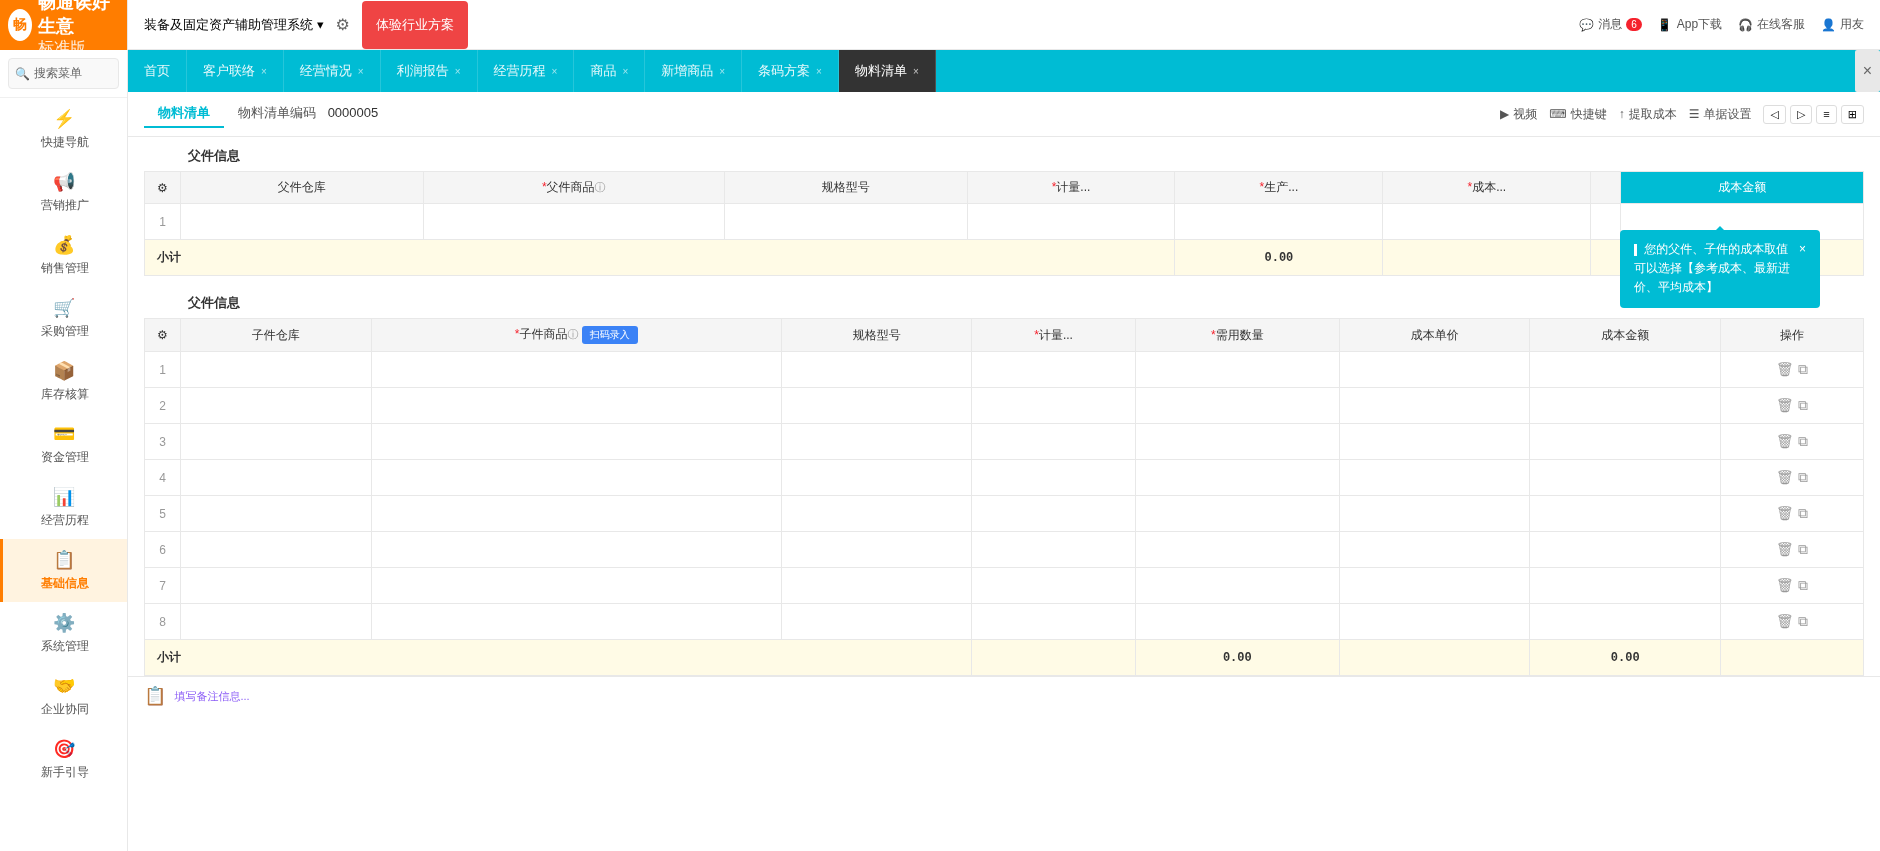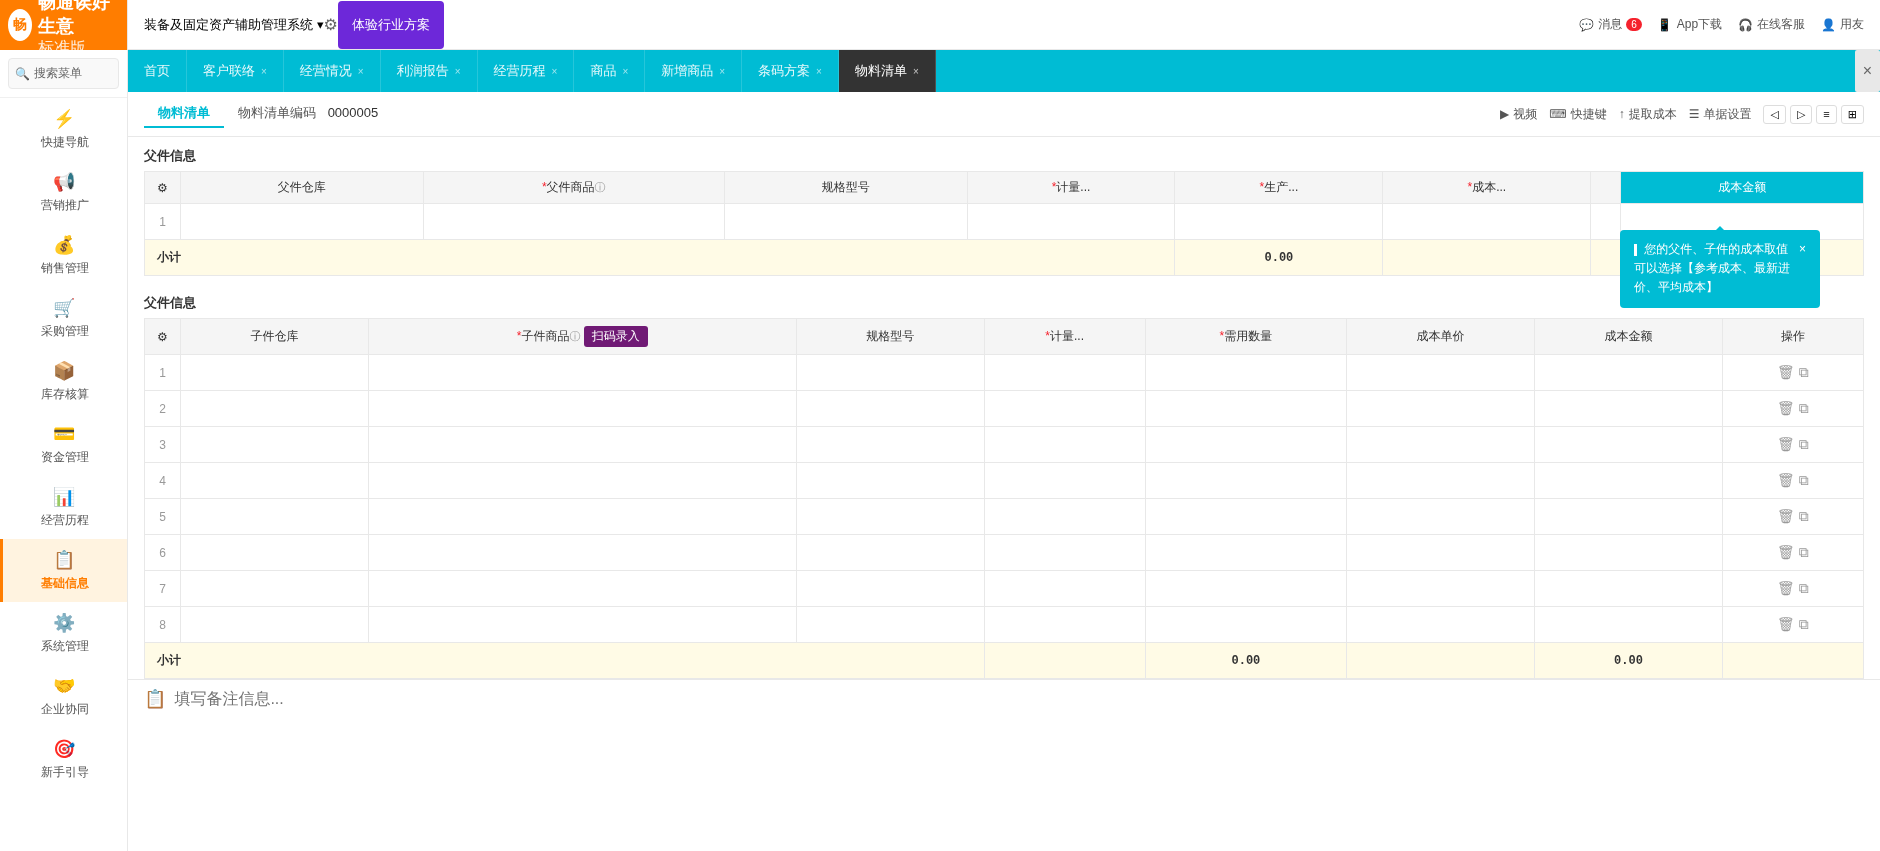--- a/index.html
+++ b/index.html
@@ -53,26 +53,27 @@
     .main { flex: 1; display: flex; flex-direction: column; overflow: hidden; }
 
     
     .topbar {
       height: 50px;
       background: #fff;
       display: flex;
       align-items: center;
       padding: 0 16px;
       border-bottom: 1px solid #e8e8e8;
+      gap: 12px;
     }
     .topbar-actions { display: flex; align-items: center; gap: 16px; }
     .topbar-action { display: flex; align-items: center; gap: 4px; font-size: 12px; color: #555; cursor: pointer; }
     .topbar-badge { background: #f5222d; color: #fff; border-radius: 10px; font-size: 10px; padding: 1px 5px; }
     .topbar-trial-btn {
-      background: #6d28d9; color: #fff; border: none; border-radius: 4px;
+      background: #ef4444; color: #fff; border: none; border-radius: 4px;
       padding: 15px 14px; font-size: 13px; cursor: pointer;
     }
     .topbar-settings-icon { font-size: 16px; color: #666; cursor: pointer; }
     .topbar-dropdown { display: flex; align-items: center; gap: 4px; cursor: pointer; }
 
     
     .navtabs {
       height: 42px;
       background: #00bcd4;
       display: flex;
@@ -121,21 +122,21 @@
     }
     .subtab.active { color: #00bcd4; border-bottom: 2px solid #00bcd4; font-weight: bold; }
     .subtab-code { font-size: 13px; color: #333; margin-left: 8px; }
     .subtabs-right { margin-left: auto; display: flex; align-items: center; gap: 12px; font-size: 12px; color: #555; }
     .subtabs-right-item { display: flex; align-items: center; gap: 4px; cursor: pointer; }
     .subtabs-nav { display: flex; gap: 4px; }
     .subtabs-nav-btn { border: 1px solid #ddd; background: #fff; border-radius: 3px; padding: 2px 6px; cursor: pointer; font-size: 11px; }
 
     
     .section { padding: 0 16px; }
-    .section-title { font-size: 13px; font-weight: bold; color: #333; padding: 10px 0 6px 0; }
+    .section-title { font-size: 13px; font-weight: bold; color: #333; padding: 10px 0 6px 0; margin-left: 44px; }
 
     
     .data-table { width: 100%; border-collapse: collapse; font-size: 12px; }
     .data-table th {
       background: #f5f5f5;
       border: 1px solid #e8e8e8;
       padding: 7px 8px;
       text-align: center;
       font-weight: normal;
       color: #333;
@@ -146,22 +147,22 @@
       padding: 6px 8px;
       text-align: center;
       color: #333;
       height: 36px;
     }
     .data-table .row-num { color: #999; width: 32px; }
     .data-table .subtotal-row td { background: #fffbe6; font-weight: bold; font-family: Liberation Mono, monospace; }
     .required-star { color: #f5222d; }
     .col-info-icon { color: #999; font-size: 11px; cursor: help; }
     .scan-btn {
-      background: #701a75; color: #fff; border: none; border-radius: 3px;
-      padding: 2px 8px; font-size: 12px; cursor: pointer;
+      background: #3b82f6; color: #fff; border: none; border-radius: 3px;
+      padding: 2px 8px; font-size: 10px; cursor: pointer;
     }
     .action-icons { display: flex; gap: 4px; justify-content: center; }
     .action-icon { cursor: pointer; color: #999; font-size: 14px; }
 
     
     .tooltip-popup {
       position: absolute;
       top: 138px;
       right: 60px;
       background: #00bcd4;
@@ -187,21 +188,21 @@
     
     .bottom-bar {
       padding: 8px 16px;
       background: #fff;
       border-top: 1px solid #e8e8e8;
       display: flex;
       align-items: center;
       gap: 8px;
     }
     .bottom-icon { font-size: 18px; color: #00bcd4; cursor: pointer; }
-    .bottom-text { font-size: 16px; color: #737373; }
+    .bottom-text { font-size: 11px; color: #8b5cf6; }
 
     
     .global-close {
       background: #e8e8e8;
       border: none;
       border-radius: 2px;
       padding: 0 8px;
       height: 42px;
       cursor: pointer;
       font-size: 16px;

